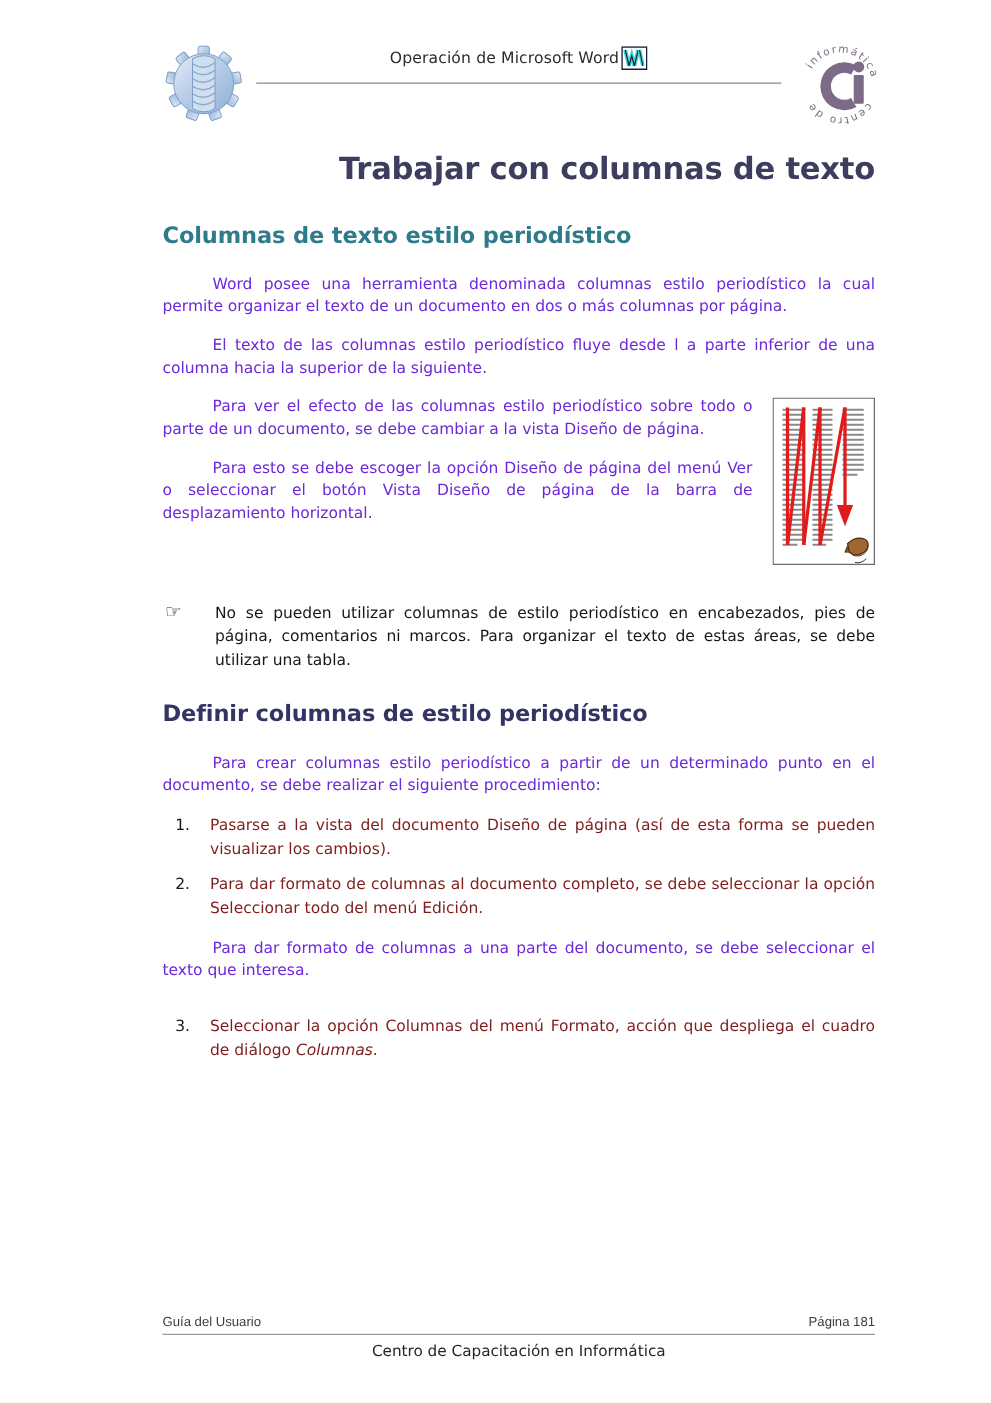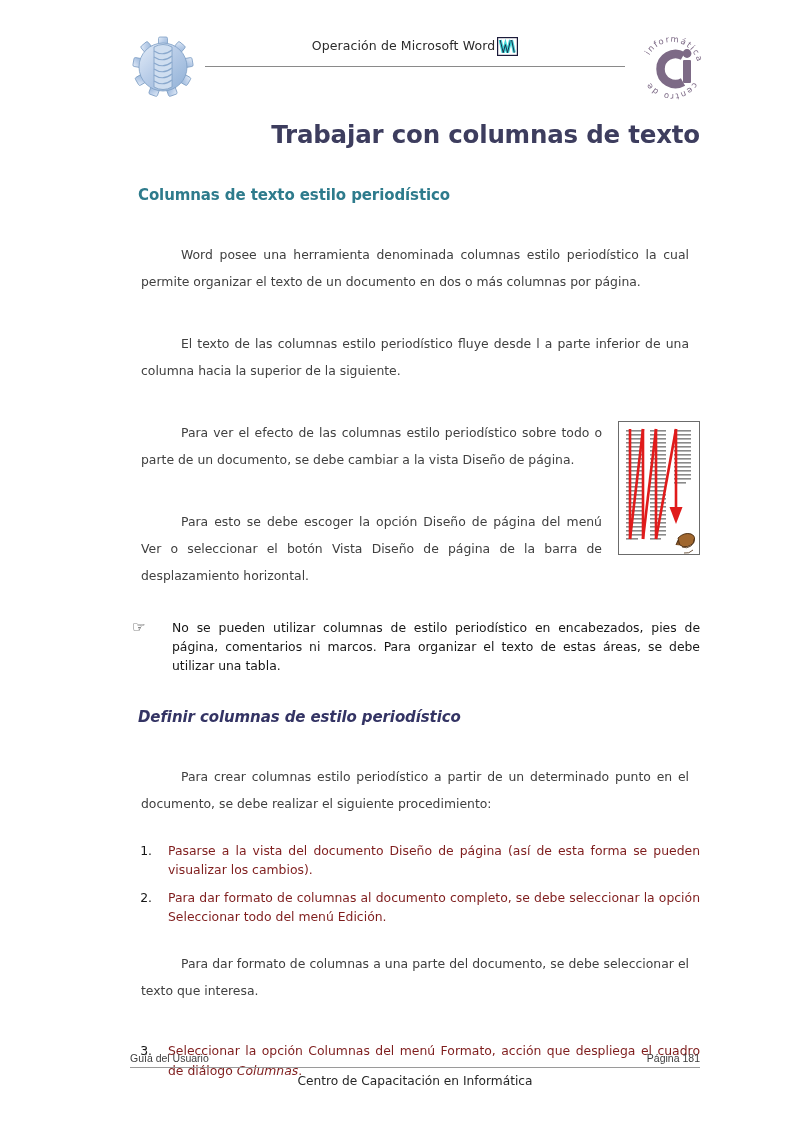--- a/index.html
+++ b/index.html
@@ -95,36 +95,36 @@
   }
 
   
   .content {
     position: absolute;
     left: 130px;
     top: 178px;
     width: 570px;
   }
   h2.section {
-    margin: 8px;
-    font-family: "DejaVu Sans", "Liberation Sans", sans-serif;
-    font-size: 15px;
+    margin: 0;
+    font-family: "DejaVu Sans", "Liberation Sans", sans-serif;
+    font-size: 18px;
     font-weight: bold;
     letter-spacing: -0.1px;
     line-height: 1.2;
   }
   h2.section.teal  { color: #2e7b8c; }
-  h2.section.navy  { color: #343464; font-style: italic; }
+  h2.section.navy  { color: #343464; }
 
   p.body {
-    margin: 11px;
+    margin: 0;
     font-family: "DejaVu Sans", "Liberation Sans", sans-serif;
     font-size: 12.4px;
-    line-height: 27px;
-    color: #404040;
+    line-height: 18px;
+    color: #6d28d9;
     text-align: justify;
     text-indent: 40px;
   }
 
   .spacer-s  { height: 9px; }
   .spacer-m  { height: 13px; }
   .spacer-l  { height: 18px; }
   .spacer-xl { height: 24px; }
 
   b { font-weight: normal; }

